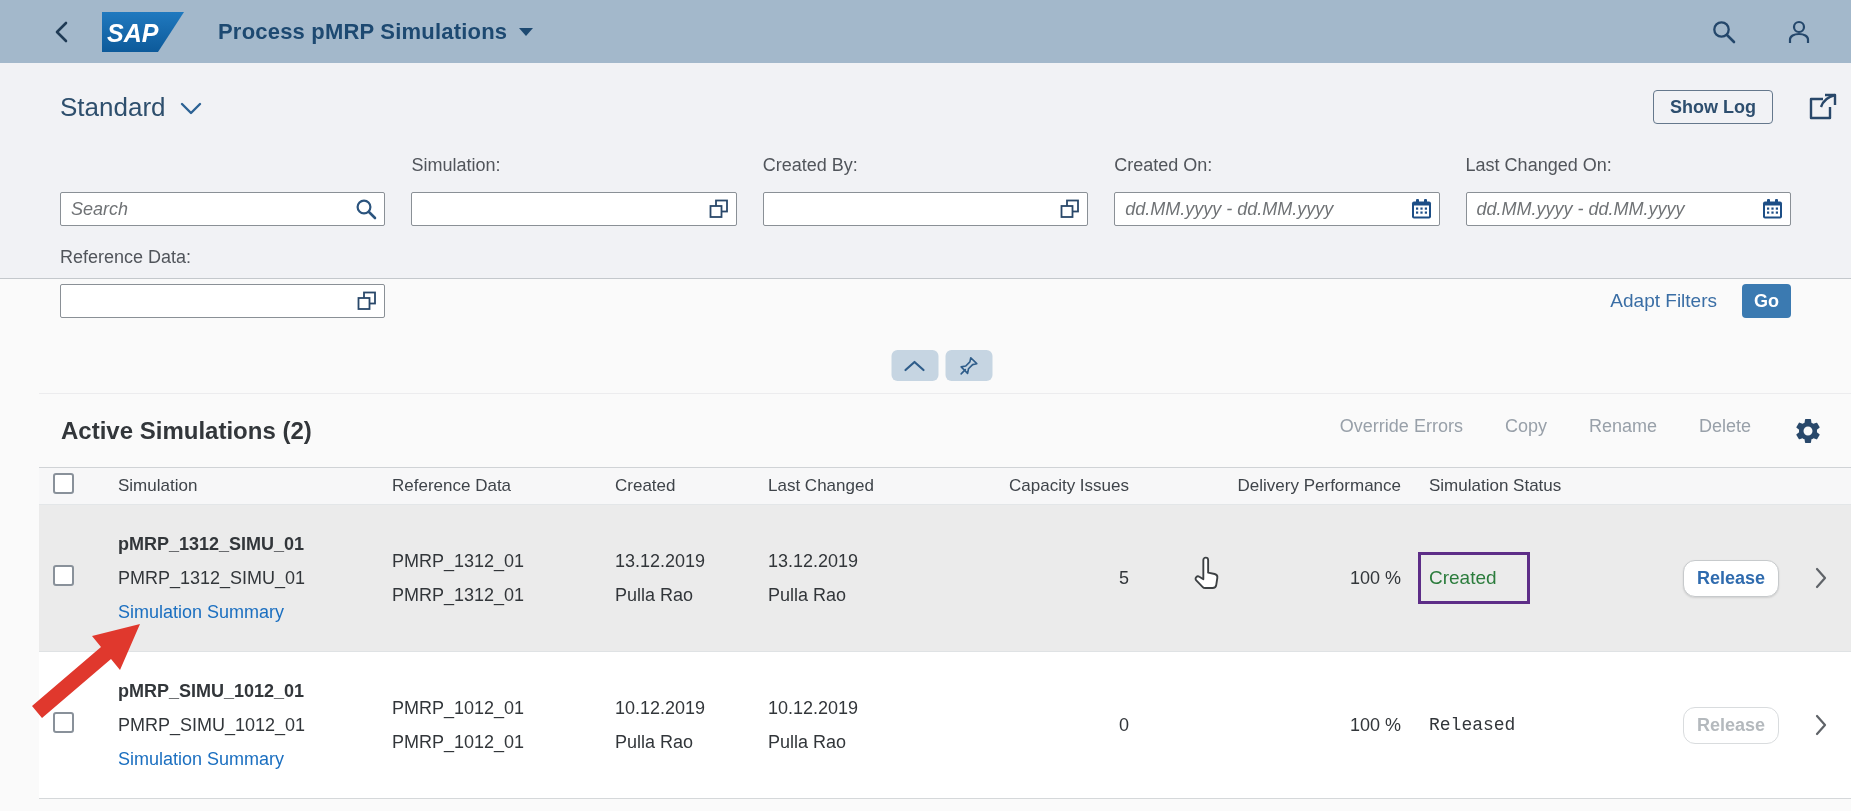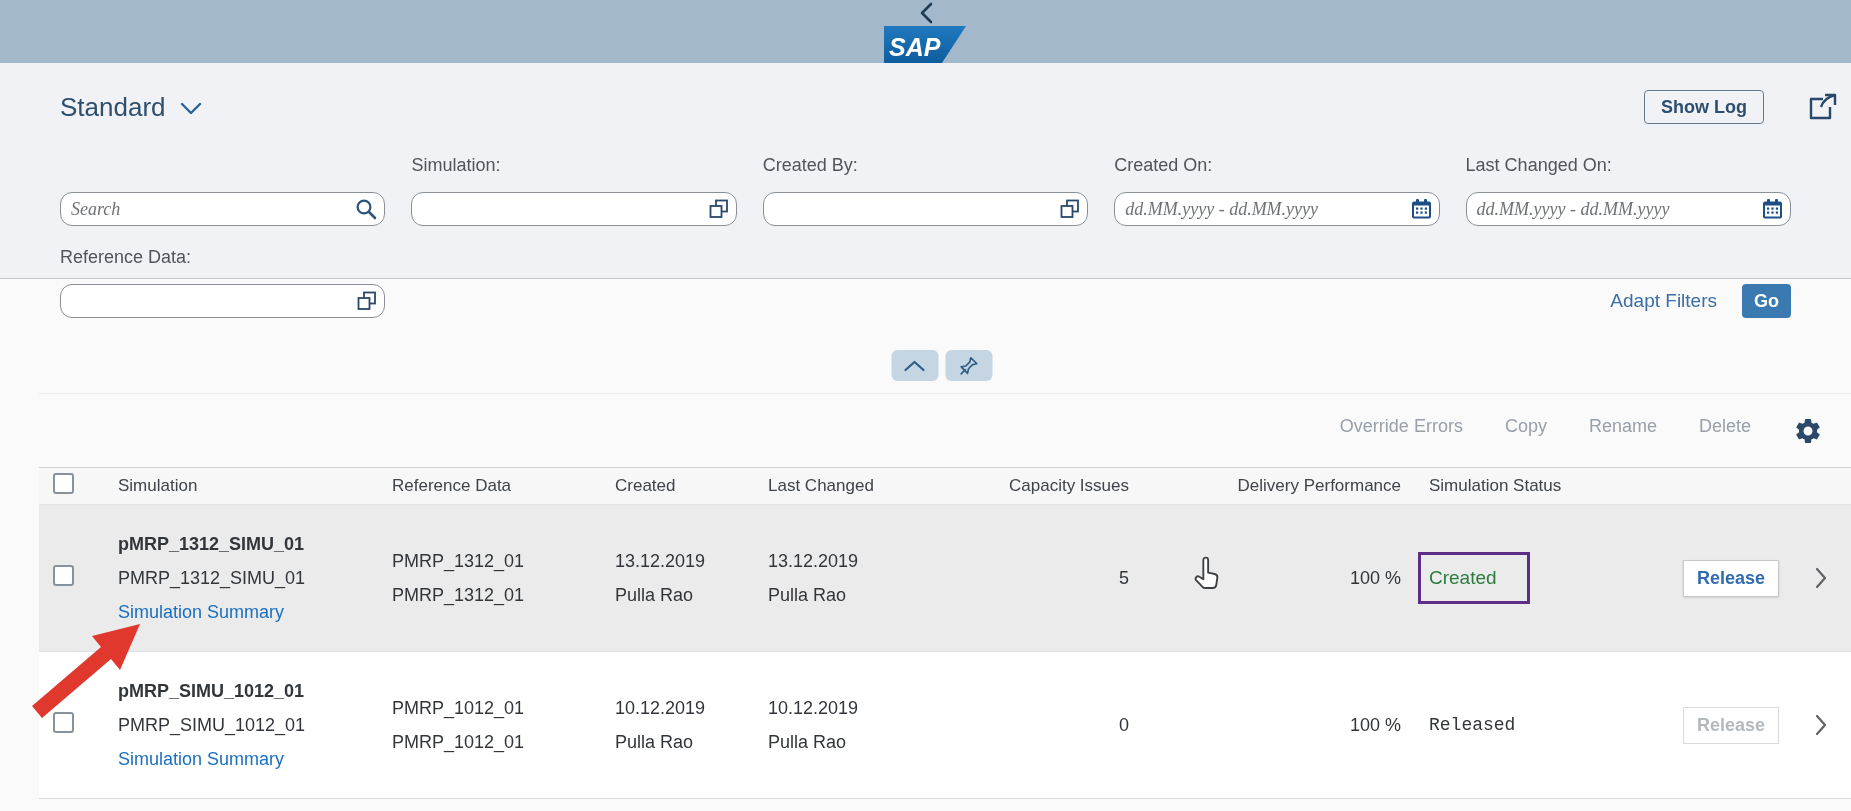--- a/index.html
+++ b/index.html
@@ -2,45 +2,45 @@
 <html><head>
 <meta charset="utf-8">
 <style>
   * { box-sizing: border-box; margin: 0; padding: 0; }
   html,body { width:1851px; height:811px; }
   body { font-family: "Liberation Sans", sans-serif; background:#fafafa; overflow:hidden; }
   .screen { position:relative; width:1851px; height:811px; background:#fafafa; }
 
   
   .shellbar { position:absolute; top:0; left:0; width:100%; height:63px;
-    background:#a3b8cb; display:flex; align-items:center; padding:0 20px 0 52px;flex-direction:column; }
+    background:#a3b8cb; display:flex; align-items:center; padding:0 20px 0 52px; }
   .back-btn { display:flex; align-items:center; margin-right:30px; cursor:pointer; }
   .sap-logo { margin-right:34px; display:flex; align-items:center; }
   .app-title { font-size:22px; font-weight:bold; color:#1d4971; letter-spacing:.2px; }
   .title-caret { width:0; height:0; border-left:7px solid transparent; border-right:7px solid transparent;
     border-top:8px solid #1d4971; display:inline-block; margin-left:12px; }
   .shell-right { margin-left:auto; display:flex; align-items:center; gap:48px; padding-right:18px; }
 
   
   .filter-shell { position:absolute; top:63px; left:0; width:100%; height:216px;
     background:#f1f2f5; border-bottom:1px solid #c4c8cc; }
   .variant-row { height:74px; display:flex; align-items:center; padding:14px 12px 0 60px; }
   .variant-name { font-size:26px; color:#2e4f6d; }
   .variant-chevron { margin-left:14px; margin-top:6px; }
-  .variant-right { margin-left:auto; display:flex; align-items:center; gap:41px; }
+  .variant-right { margin-left:auto; display:flex; align-items:center; gap:32px; }
   .btn-showlog { height:34px; padding:0 16px; background:transparent; border:1px solid #65788c;
     border-radius:4px; font-size:18px; font-weight:600; color:#2d4e6e; font-family:inherit; cursor:pointer; }
 
   .filter-grid { display:grid; grid-template-columns:repeat(5,1fr); column-gap:26px;
     padding:18px 60px 0 60px; }
   .filter-col { display:flex; flex-direction:column; }
   .f-label { font-size:18px; color:#51555b; height:22px; margin-bottom:15px; }
   .f-field { position:relative; height:34px; }
-  .f-field input { width:100%; height:34px; border:1px solid #8a9096; border-radius:12px;
-    background:#fff; padding:0 36px 0 10px; font-size:18px; color:#32363a; font-family:Liberation Serif, serif; }
+  .f-field input { width:100%; height:34px; border:1px solid #8a9096; border-radius:2px;
+    background:#fff; padding:0 36px 0 10px; font-size:18px; color:#32363a; font-family:Liberation Sans, sans-serif; }
   .f-field input::placeholder { font-style:italic; color:#6f7275; opacity:1; }
   .field-icon { position:absolute; right:7px; top:50%; transform:translateY(-50%);
     display:flex; align-items:center; cursor:pointer; }
 
   .filter-grid-2 { display:grid; grid-template-columns:repeat(5,1fr); column-gap:26px;
     padding:21px 60px 0 60px; }
   .adapt-go { grid-column:2 / 6; display:flex; justify-content:flex-end; align-items:flex-end; }
   .adapt-go-inner { display:flex; align-items:center; gap:25px; height:34px; }
   .adapt-link { font-size:19px; color:#3a6ea5; cursor:pointer; }
   .btn-go { height:34px; min-width:46px; padding:0 12px; background:#3b7ab1; color:#fff;
@@ -77,21 +77,21 @@
   .stack { display:flex; flex-direction:column; gap:13px; }
   .sim-name { font-weight:bold; }
   .sum-link { color:#1b6fc0; cursor:pointer; width:max-content; }
   .num-cell { justify-self:end; padding-right:2px; }
   .status-cell { position:relative; padding-left:26px; height:100%; display:flex; align-items:center; }
   .status-created { font-size:19px; color:#2b7c3c; }
   .status-released { font-size:18px; color:#32363a;font-family:Liberation Mono, monospace; }
   .purple-box { position:absolute; left:15px; top:50%; transform:translateY(-50%);
     width:112px; height:52px; border:3px solid #5d2d87; pointer-events:none; }
   .btn-release { width:96px; height:37px; margin-left:23px; background:#fff; border:1px solid #c7cacc;
-    border-radius:0; font-size:18px; font-weight:600; color:#2f6bae; font-family:inherit;
+    border-radius:12px; font-size:18px; font-weight:600; color:#2f6bae; font-family:inherit;
     box-shadow:0 1px 2px rgba(0,0,0,.12); cursor:pointer; }
   .btn-release.disabled { color:#b4b9bd; border-color:#d9dcde; box-shadow:none; }
   .chev-cell { display:flex; justify-content:center; }
 
   
   .red-arrow { position:absolute; left:22px; top:612px; z-index:20; pointer-events:none; }
   .hand-cursor { position:absolute; left:1192px; top:556px; z-index:20; pointer-events:none; }
 </style>
 </head>
 <body>
@@ -270,20 +270,21 @@
       <svg width="22" height="22" viewBox="0 0 24 24">
         <path d="M14.5 3 L21 9.5 L16.5 10.5 L12 15 L11 20 L4 13 L9 12 L13.5 7.5 Z" fill="none" stroke="#2f5d8a" stroke-width="1.8" stroke-linejoin="round"></path>
         <line x1="4" y1="20.5" x2="8.5" y2="16" stroke="#2f5d8a" stroke-width="1.8" stroke-linecap="round"></line>
       </svg>
     </button>
   </div>
 
   <div class="table-card">
 
     <div class="card-title-row">
+      <span class="card-title">Active Simulations (2)</span>
       <span class="card-toolbar">
         <span class="tb-item">Override Errors</span>
         <span class="tb-item">Copy</span>
         <span class="tb-item">Rename</span>
         <span class="tb-item">Delete</span>
         <span class="gear-btn">
           <svg width="30" height="30" viewBox="0 0 24 24">
             <path fill="#29486a" d="M19.14 12.94c.04-.3.06-.61.06-.94s-.02-.64-.07-.94l2.03-1.58c.18-.14.23-.41.12-.61l-1.92-3.32c-.12-.22-.37-.29-.59-.22l-2.39.96c-.5-.38-1.03-.7-1.62-.94l-.36-2.54c-.04-.24-.24-.41-.48-.41h-3.84c-.24 0-.43.17-.47.41l-.36 2.54c-.59.24-1.13.57-1.62.94l-2.39-.96c-.22-.08-.47 0-.59.22L2.74 8.87c-.12.21-.08.47.12.61l2.03 1.58c-.05.3-.09.63-.09.94s.02.64.07.94l-2.03 1.58c-.18.14-.23.41-.12.61l1.92 3.32c.12.22.37.29.59.22l2.39-.96c.5.38 1.03.7 1.62.94l.36 2.54c.05.24.24.41.48.41h3.84c.24 0 .44-.17.47-.41l.36-2.54c.59-.24 1.13-.56 1.62-.94l2.39.96c.22.08.47 0 .59-.22l1.92-3.32c.12-.22.07-.47-.12-.61l-2.01-1.58zM12 15.6c-1.98 0-3.6-1.62-3.6-3.6s1.62-3.6 3.6-3.6 3.6 1.62 3.6 3.6-1.62 3.6-3.6 3.6z"></path>
           </svg>
         </span>

